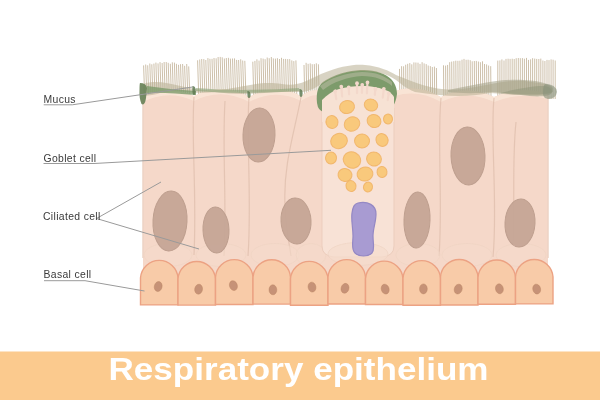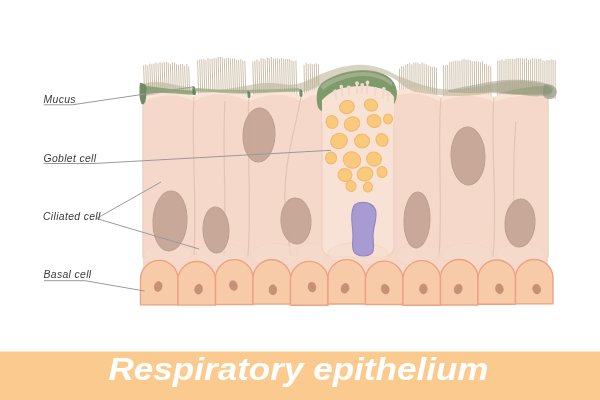--- a/index.html
+++ b/index.html
@@ -1,16 +1,16 @@
 <!DOCTYPE html>
 <html><head>
 <meta charset="utf-8">
 <style>
 html,body{margin:0;padding:0;background:#ffffff;}
-#wrap{position:relative;width:600px;height:400px;overflow:hidden;font-style:italic;}
+#wrap{position:relative;width:600px;height:400px;overflow:hidden;}
 </style>
 </head>
 <body>
 <div id="wrap">
 <svg width="600" height="400" viewBox="0 0 600 400" xmlns="http://www.w3.org/2000/svg">
       <rect width="600" height="400" fill="#ffffff"></rect>
       <defs>
         <filter id="soft" x="-20%" y="-20%" width="140%" height="140%">
           <feGaussianBlur stdDeviation="0.55"></feGaussianBlur>
         </filter>

